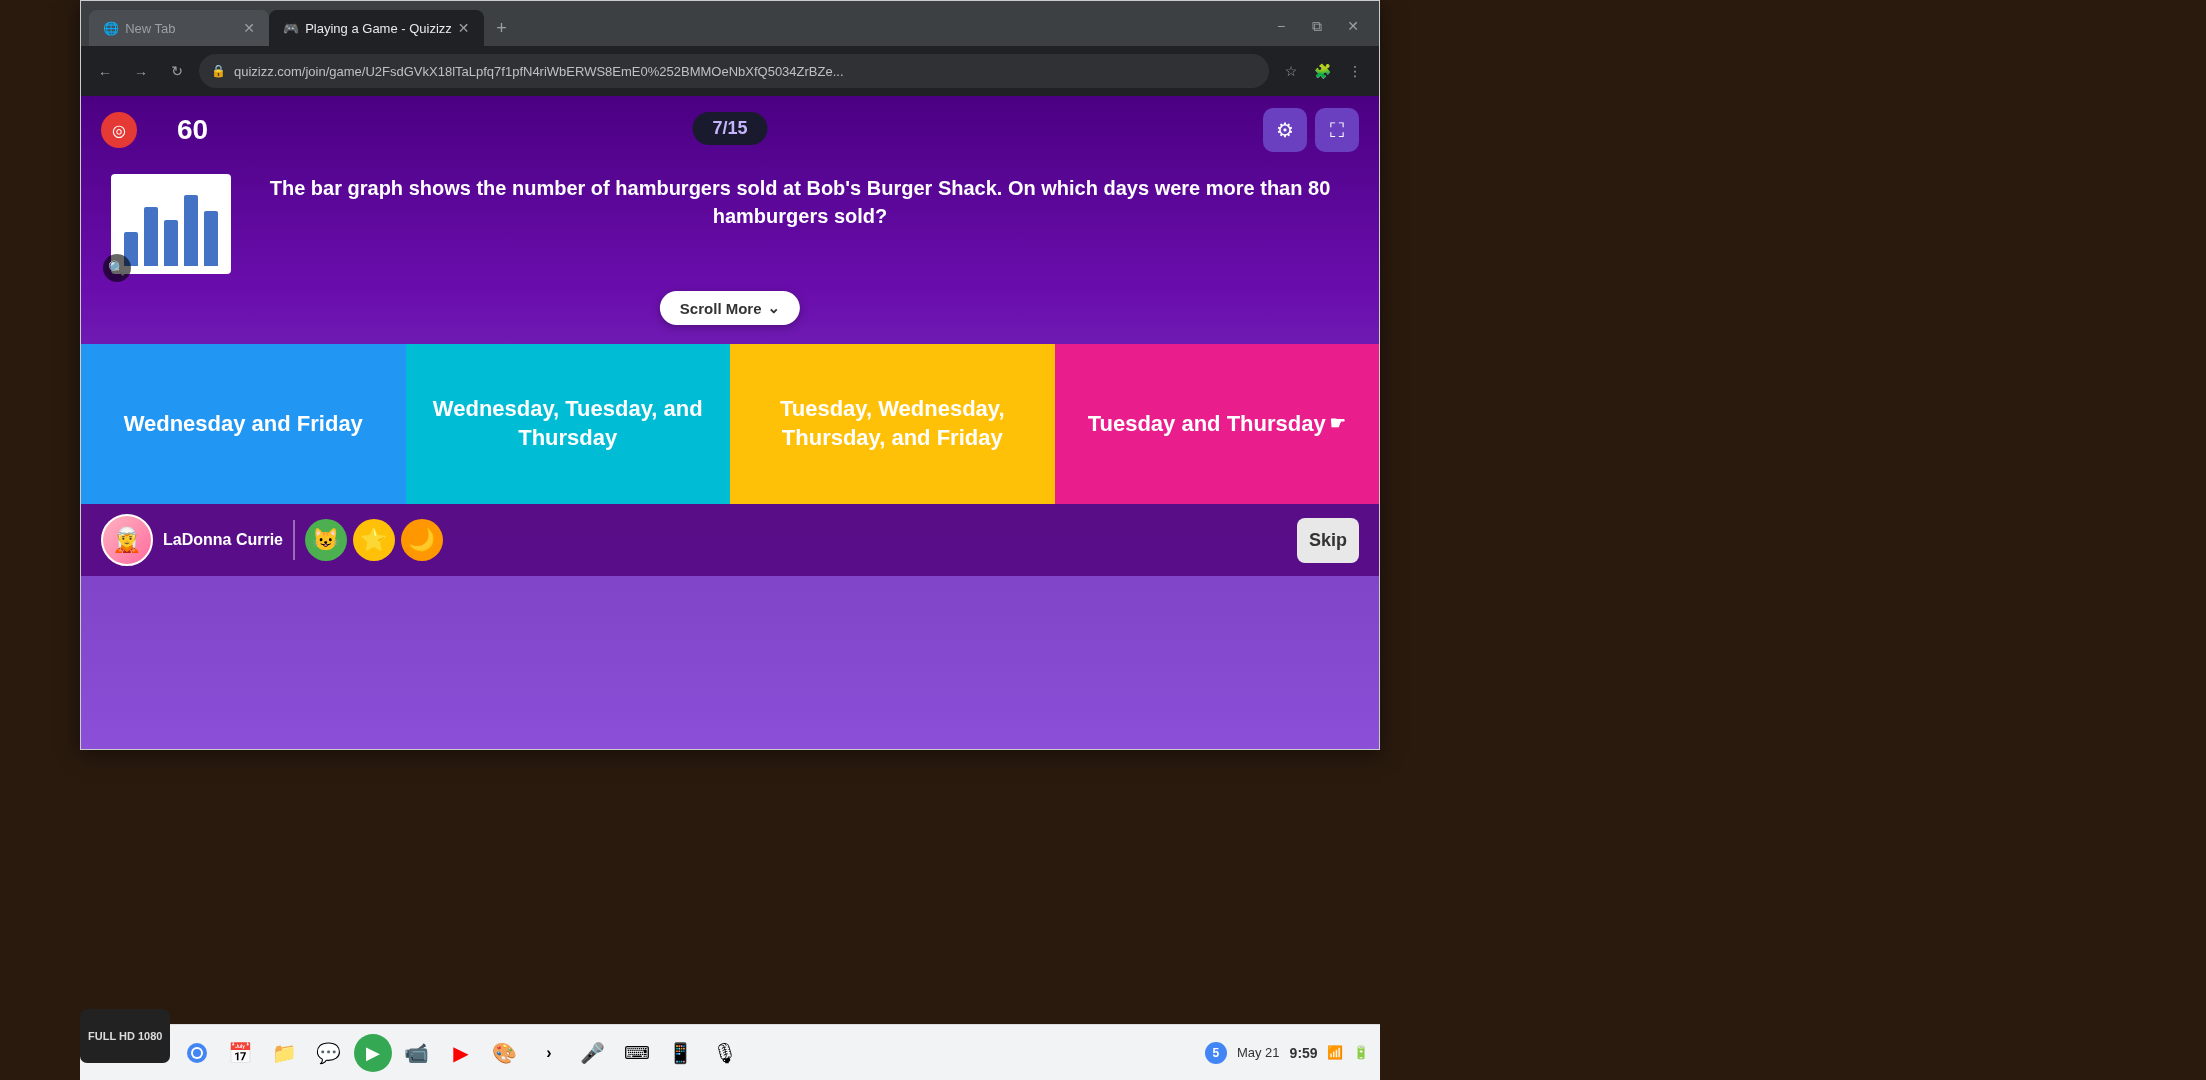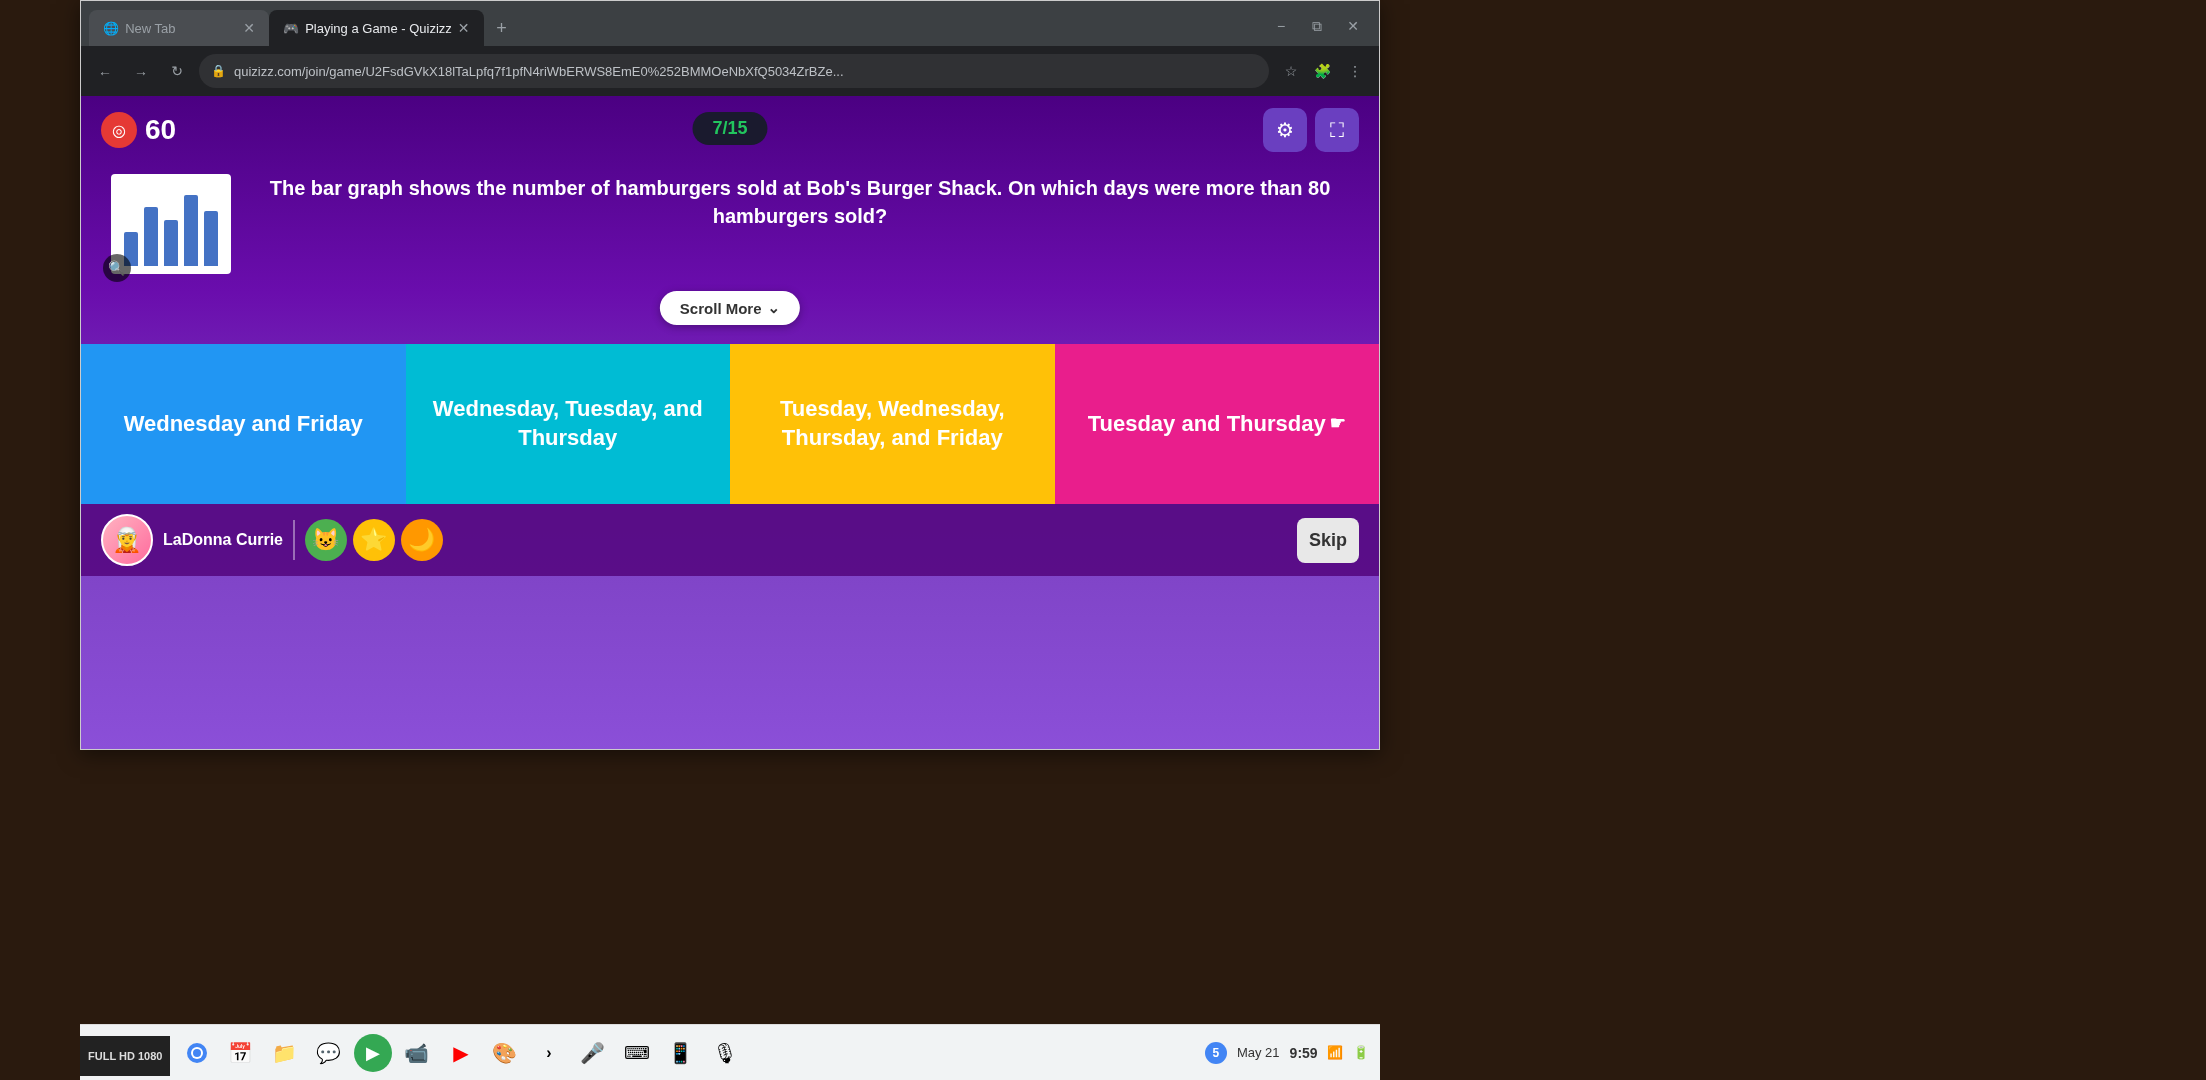--- a/index.html
+++ b/index.html
@@ -177,29 +177,30 @@
       align-items: center;
       justify-content: center;
       color: white;
       font-size: 16px;
     }
 
     .timer-number {
       color: white;
       font-size: 28px;
       font-weight: bold;
+      margin-left: 32px;
     }
 
     .progress-badge {
       position: absolute;
       left: 50%;
       transform: translateX(-50%);
       top: 16px;
       background: #1a1a2e;
-      color: #22c55e;
+      color: #c4b5fd;
       font-size: 18px;
       font-weight: bold;
       padding: 6px 20px;
       border-radius: 20px;
     }
 
     .top-actions {
       display: flex;
       gap: 8px;
     }
@@ -448,27 +449,28 @@
     
     .cursor-hand {
       display: inline-block;
       font-size: 18px;
       margin-left: 4px;
     }
 
     
     .fullhd-badge {
       position: absolute;
-      bottom: 4px;
+      bottom: 17px;
       left: 80px;
       background: #222;
       color: #ddd;
       font-size: 11px;
-      padding: 14px 8px;
+      padding: 21px 8px;
       font-weight: bold;
+      border-radius: 7px;
     }
   </style>
 </head>
 <body>
 
 <div class="outer-bg"></div>
 
 <div class="browser-window">
 
   <div class="browser-chrome">

